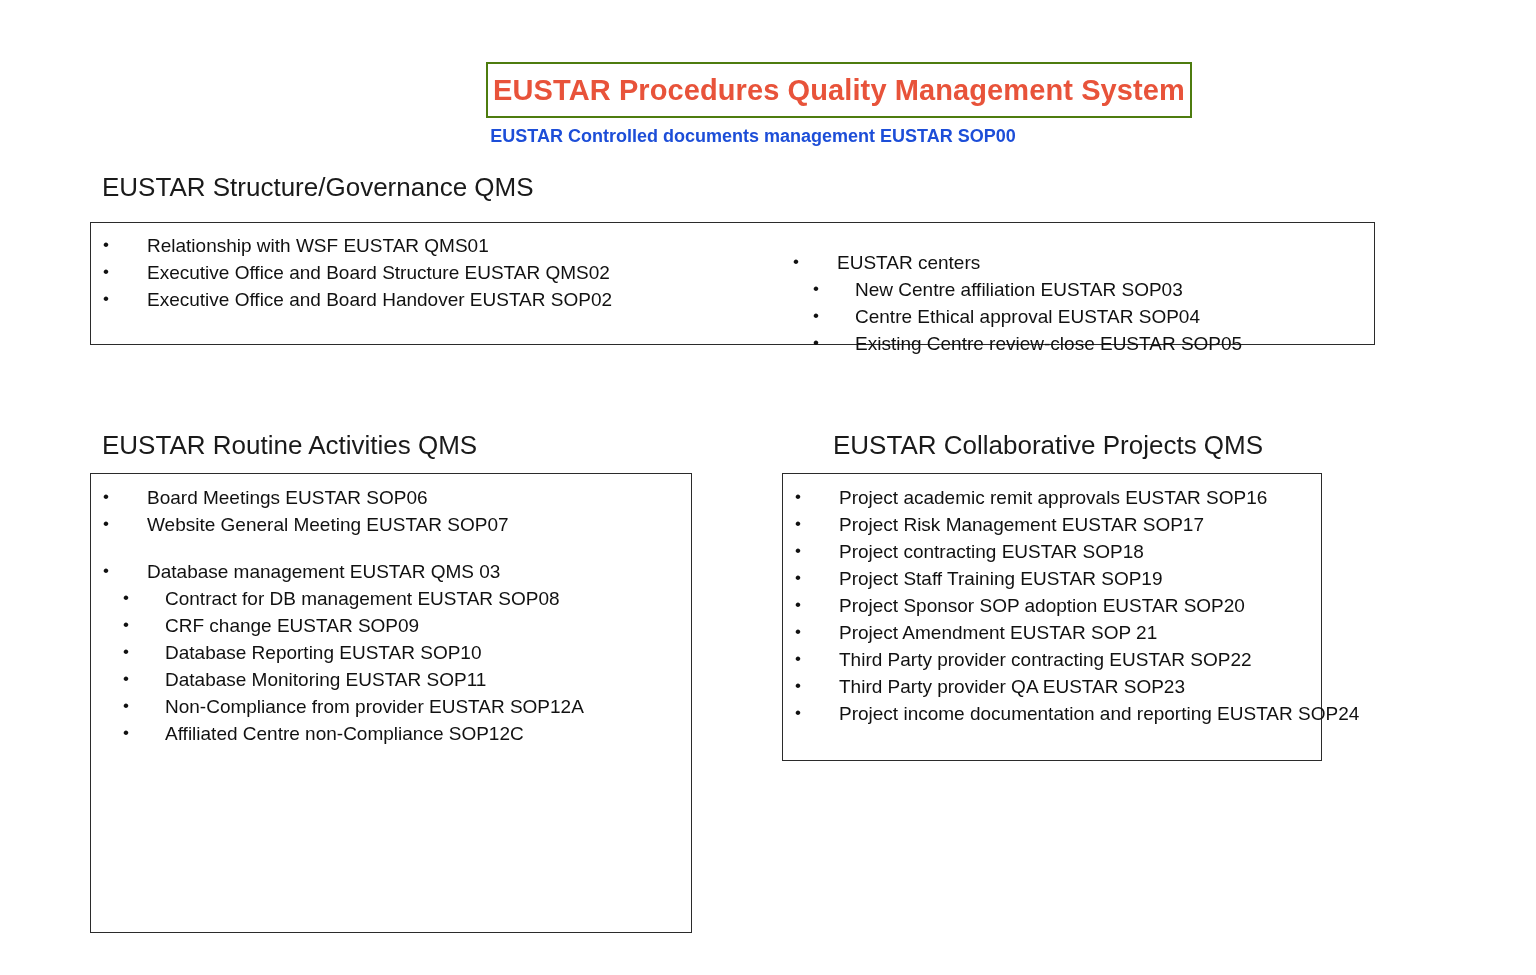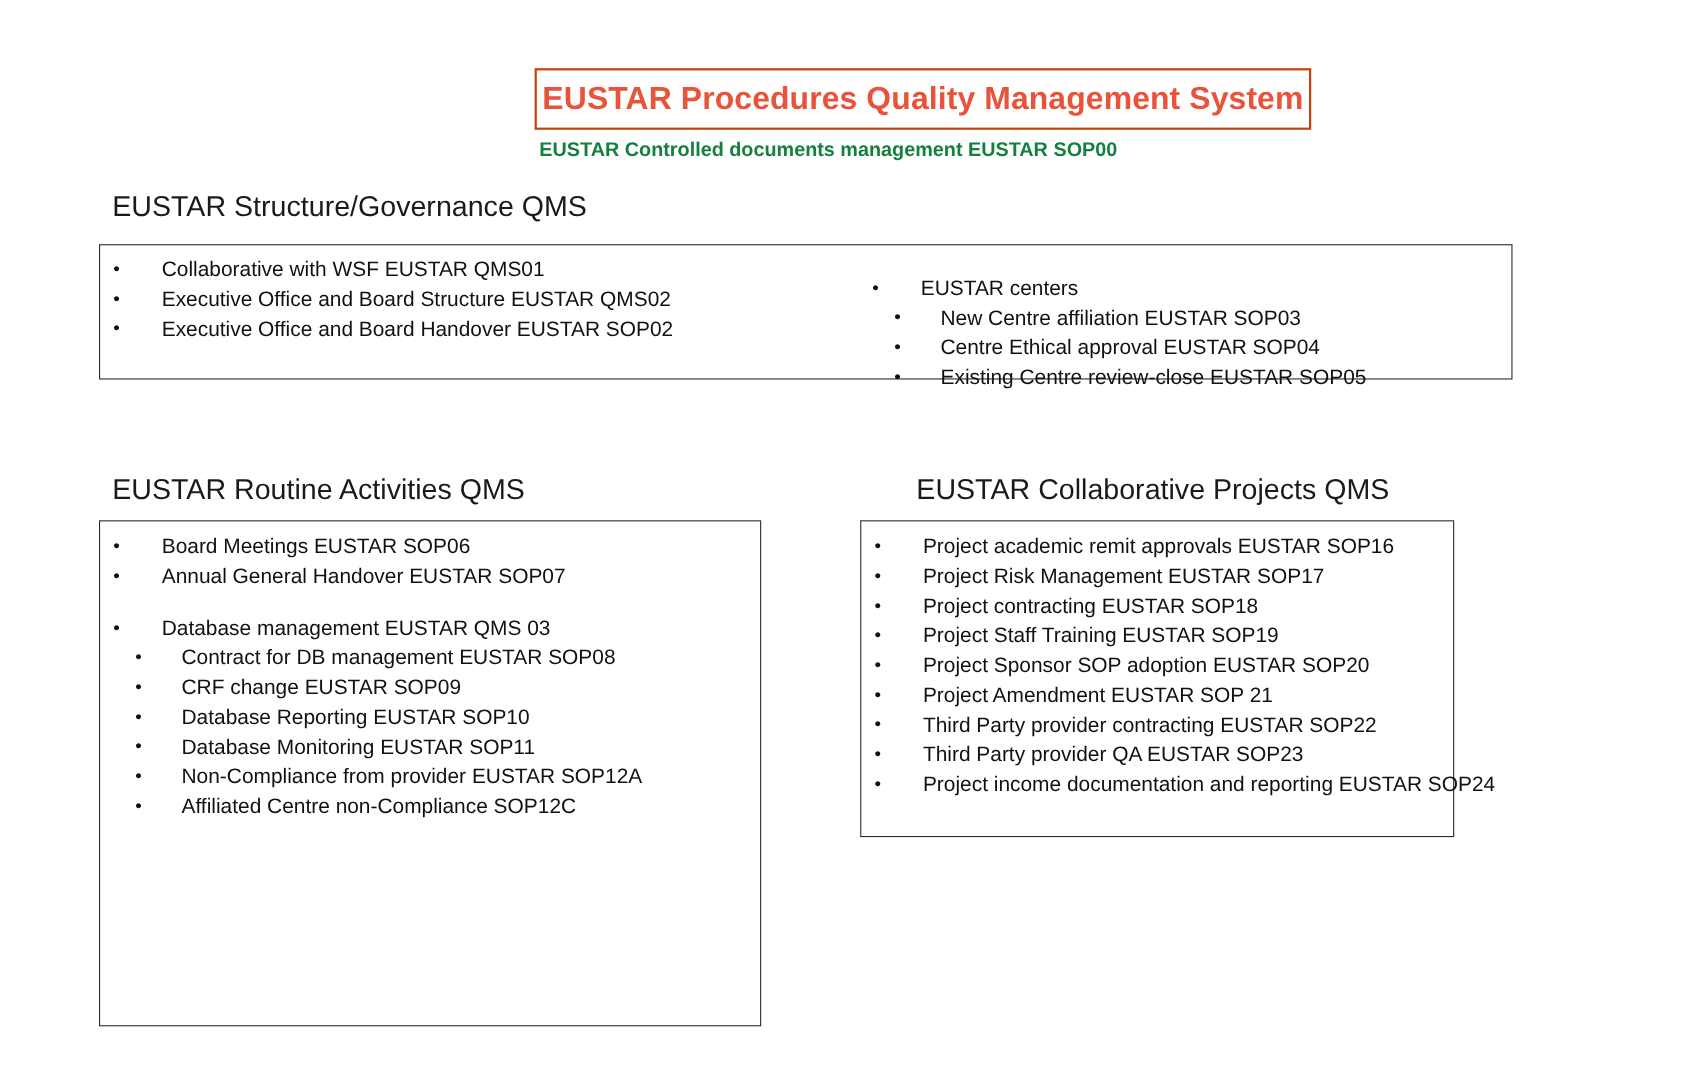--- a/index.html
+++ b/index.html
@@ -16,21 +16,21 @@
     overflow: hidden;
   }
 
   
   #title-box {
     position: absolute;
     left: 486px;
     top: 62px;
     width: 706px;
     height: 56px;
-    border: 2px solid #c2410c;
+    border: 2px solid #4d7c0f;
     box-sizing: border-box;
     display: flex;
     align-items: center;
     justify-content: center;
   }
   #title-text {
     color: #e8533a;
     font-size: 29px;
     font-weight: bold;
     letter-spacing: 0.1px;
@@ -38,21 +38,21 @@
   }
 
   #subtitle {
     position: absolute;
     left: 0;
     top: 126px;
     width: 1536px;
     text-align: center;
     font-size: 18px;
     font-weight: bold;
-    color: #15803d;
+    color: #1d4ed8;
   }
   
   #subtitle-inner {
     display: inline-block;
     transform: translateX(-15px);
   }
 
   
   .section-heading {
     position: absolute;
@@ -137,21 +137,21 @@
 
 <div id="subtitle">
   <span id="subtitle-inner">EUSTAR Controlled documents management EUSTAR SOP00</span>
 </div>
 
 <div class="section-heading" id="heading-structure">EUSTAR Structure/Governance QMS</div>
 
 <div class="box" id="box-structure">
   <div class="col-left">
     <ul class="lvl1">
-      <li class="bullet">Collaborative with WSF  EUSTAR QMS01</li>
+      <li class="bullet">Relationship with WSF  EUSTAR QMS01</li>
       <li class="bullet">Executive Office and Board Structure EUSTAR QMS02</li>
       <li class="bullet">Executive Office and Board Handover EUSTAR SOP02</li>
     </ul>
   </div>
   <div class="col-right">
     <ul class="lvl1">
       <li class="bullet">EUSTAR centers</li>
     </ul>
     <ul class="lvl2">
       <li>New Centre affiliation EUSTAR SOP03</li>
@@ -160,21 +160,21 @@
     </ul>
   </div>
 </div>
 
 <div class="section-heading" id="heading-routine">EUSTAR Routine Activities QMS</div>
 
 <div class="box" id="box-routine">
   <div class="inner-pad">
     <ul class="lvl1">
       <li class="bullet">Board Meetings EUSTAR SOP06</li>
-      <li class="bullet">Annual General Handover EUSTAR SOP07</li>
+      <li class="bullet">Website General Meeting EUSTAR SOP07</li>
       <li class="spacer"></li>
       <li class="bullet">Database management EUSTAR QMS 03</li>
     </ul>
     <ul class="lvl2">
       <li>Contract for DB management EUSTAR SOP08</li>
       <li>CRF change EUSTAR SOP09</li>
       <li>Database Reporting EUSTAR SOP10</li>
       <li>Database Monitoring EUSTAR SOP11</li>
       <li>Non-Compliance from provider EUSTAR SOP12A</li>
       <li>Affiliated Centre non-Compliance SOP12C</li>

